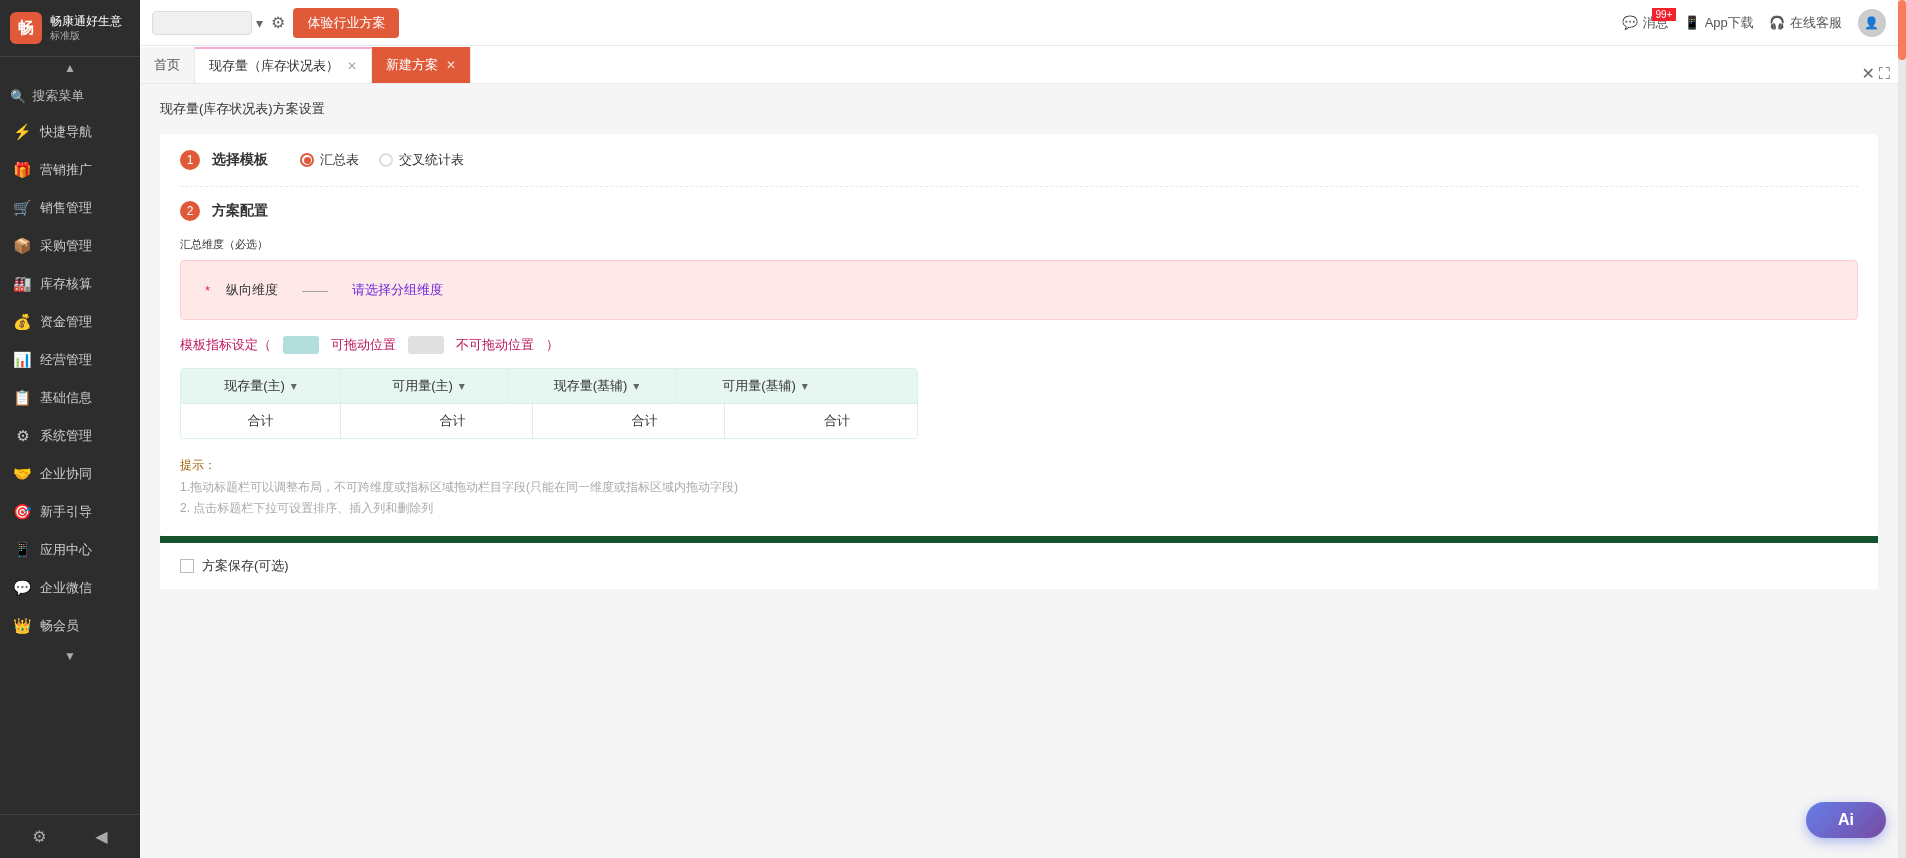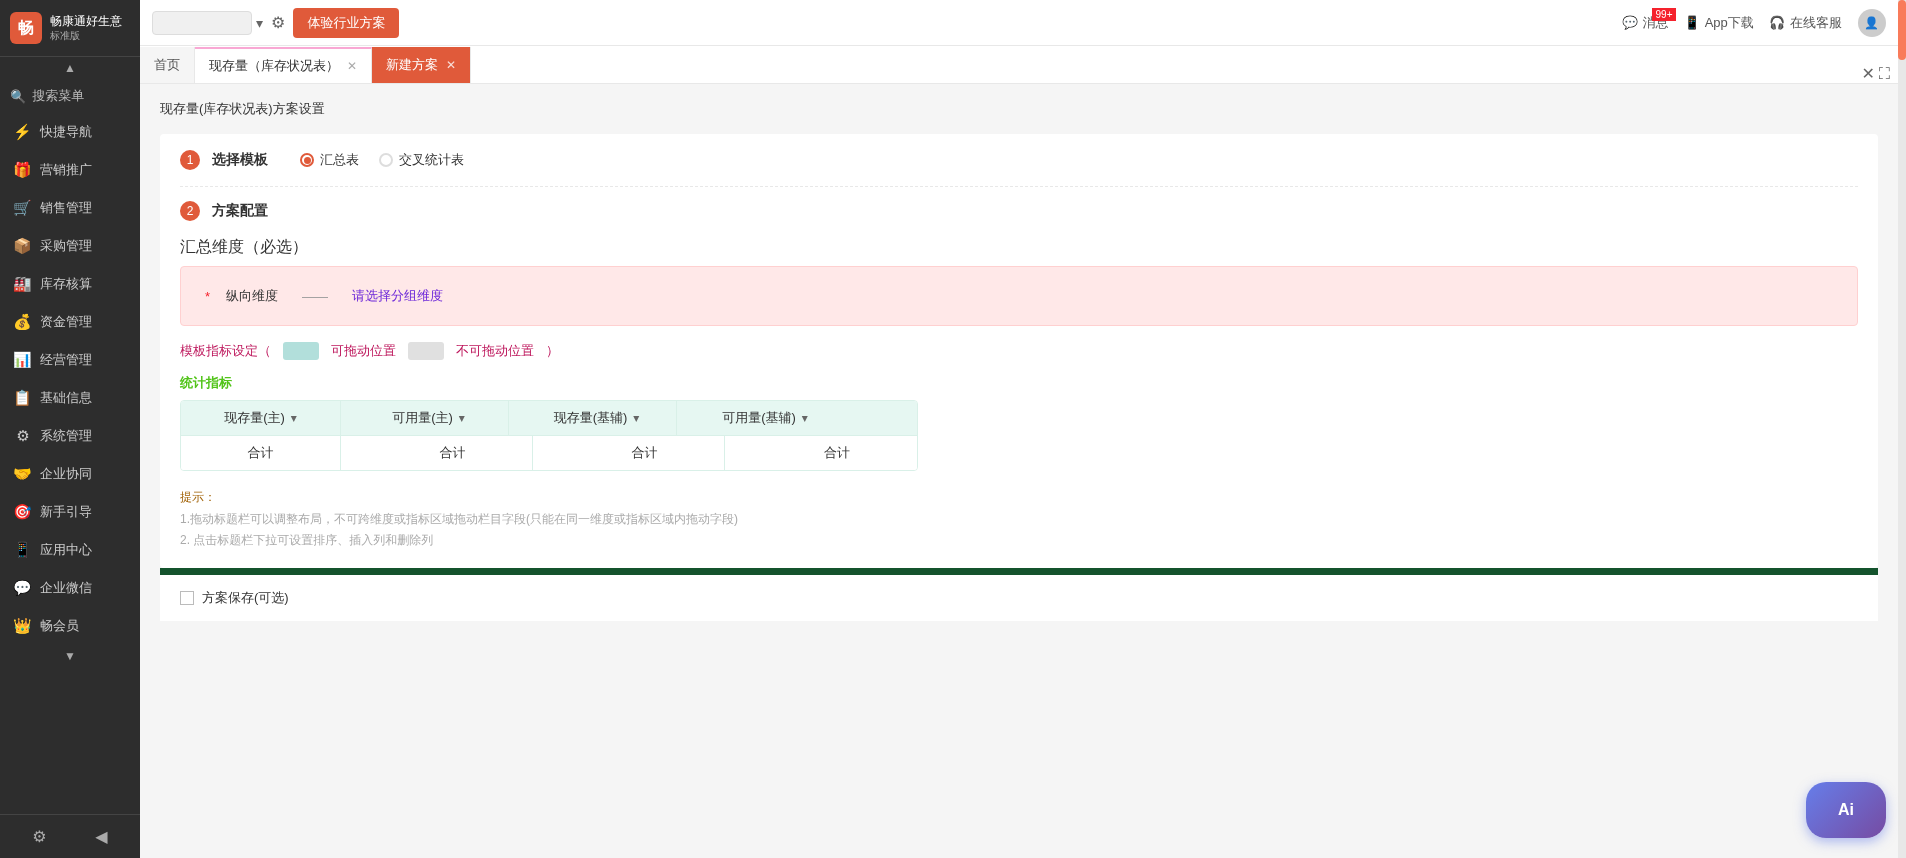--- a/index.html
+++ b/index.html
@@ -236,21 +236,21 @@
       content: '';
       width: 7px; height: 7px;
       border-radius: 50%;
       background: #e05a3a;
     }
 
     .divider {
       border: none; border-top: 1px dashed #e8e8e8;
       margin: 14px 0;
     }
-    .subsection-label { font-size: 16px; color: #333; margin: 12px 0 8px; }
+    .subsection-label { font-size: 11px; color: #333; margin: 12px 0 8px; }
 
     
     .required-row {
       background: #ffe8e8;
       border: 1px solid #ffd0d0;
       border-radius: 4px;
       padding: 20px 24px;
       display: flex; align-items: center; gap: 16px;
       margin-bottom: 16px;
     }
@@ -373,21 +373,21 @@
       width: 100%; height: 60px;
       background: #f97b5a;
       border-radius: 4px;
     }
 
     
     .ai-float-btn {
       position: fixed;
       bottom: 20px;
       right: 20px;
-      width: 80px; height: 56px;
+      width: 80px; height: 36px;
       background: linear-gradient(135deg, #667eea, #764ba2);
       border-radius: 20px;
       display: flex; align-items: center; justify-content: center;
       color: #fff; font-size: 16px; font-weight: bold;
       cursor: pointer;
       box-shadow: 0 4px 12px rgba(102,126,234,0.5);
     }
   </style>
 </head>
 <body>
@@ -562,21 +562,20 @@
 
         <div class="indicator-settings-row">
           <span>模板指标设定（</span>
           <span class="indicator-badge-movable"></span>
           <span>可拖动位置</span>
           <span class="indicator-badge-fixed"></span>
           <span>不可拖动位置</span>
           <span>）</span>
         </div>
 
-        <div class="stats-section-label">统计指标</div>
         <div class="stats-table">
           <div class="stats-table-header">
             <div class="stats-col">
               <span>现存量(主)</span>
               <button class="stats-col-dropdown">▾</button>
             </div>
             <div class="stats-col">
               <span>可用量(主)</span>
               <button class="stats-col-dropdown">▾</button>
             </div>

